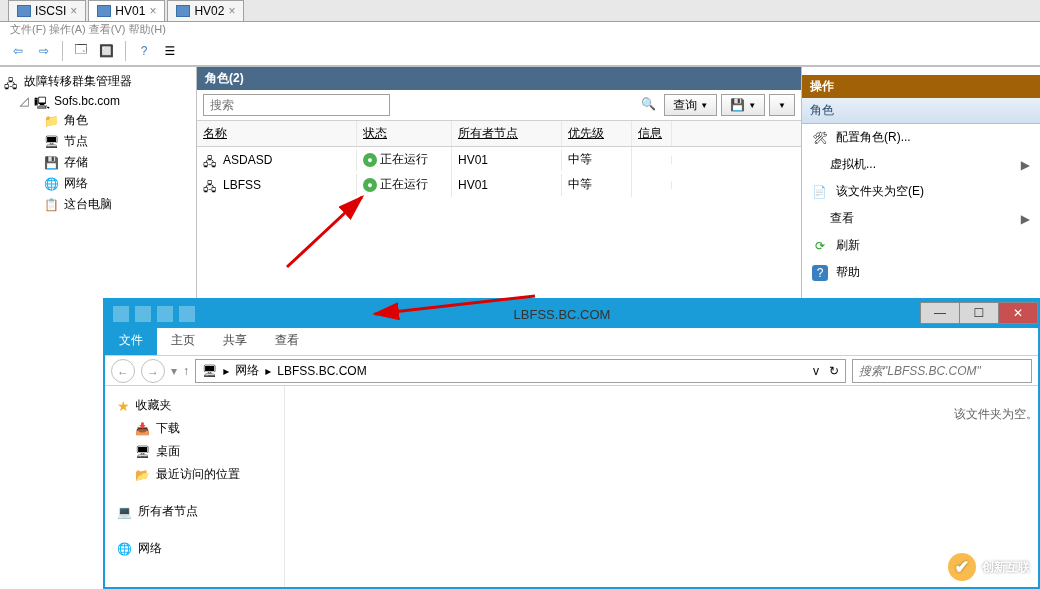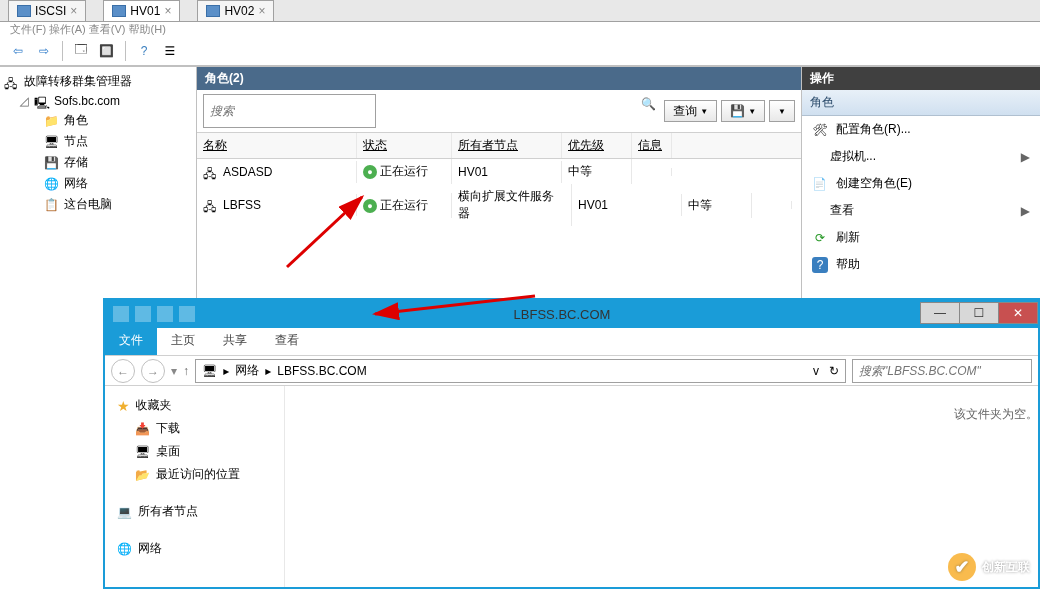--- a/index.html
+++ b/index.html
@@ -1,20 +1,20 @@
 <!DOCTYPE html>
 <html><head>
 <meta charset="utf-8">
 <style>
 * { margin: 0; padding: 0; box-sizing: border-box; font-family: "Microsoft YaHei", "SimSun", sans-serif; font-size: 12px; }
 body { background: #fff; width: 1040px; height: 589px; overflow: hidden; position: relative; }
 
 
 .top-tabs { display: flex; background: #e8e8e8; border-bottom: 1px solid #a0a0a0; height: 22px; padding-left: 8px; }
-.top-tab { display: flex; align-items: center; padding: 2px 8px; border: 1px solid #a0a0a0; border-bottom: none; margin-right: 17px; background: #f5f5f5; gap: 4px; }
+.top-tab { display: flex; align-items: center; padding: 2px 8px; border: 1px solid #a0a0a0; border-bottom: none; margin-right: 2px; background: #f5f5f5; gap: 4px; }
 .top-tab.active { background: #fff; }
 .top-tab .close { color: #888; cursor: pointer; }
 .tab-ico { width: 14px; height: 12px; background: #5a8fc8; border: 1px solid #3a6fa8; }
 
 .menubar { height: 14px; padding: 0 10px; color: #888; font-size: 11px; }
 
 
 .toolbar { display: flex; align-items: center; height: 30px; padding: 0 6px; border-bottom: 1px solid #c0c0c0; gap: 2px; }
 .tbtn { width: 24px; height: 24px; display: flex; align-items: center; justify-content: center; border: 1px solid transparent; }
 .sep { width: 1px; height: 20px; background: #c0c0c0; margin: 0 4px; }
@@ -25,34 +25,34 @@
 .tree-node { display: flex; align-items: center; padding: 2px 4px; gap: 4px; white-space: nowrap; }
 .tree-node.lv0 { padding-left: 4px; }
 .tree-node.lv1 { padding-left: 18px; }
 .tree-node.lv2 { padding-left: 44px; }
 .exp { width: 12px; text-align: center; color: #666; }
 .nico { width: 16px; height: 14px; display: inline-block; }
 
 .center-panel { flex: 1; border-right: 1px solid #c0c0c0; display: flex; flex-direction: column; position: relative; }
 .center-header { background: #4a6a8a; color: #fff; padding: 3px 8px; font-weight: bold; }
 .search-row { display: flex; padding: 4px 6px; gap: 4px; align-items: center; }
-.search-box { flex: 1; height: 34px; border: 1px solid #a0a0a0; padding: 0 8px 0 6px; font-style: italic; color: #888; position: relative; }
+.search-box { flex: 1; height: 22px; border: 1px solid #a0a0a0; padding: 0 24px 0 6px; color: #888; position: relative; }
 .mag { position: absolute; right: 4px; top: 3px; color: #5080b0; }
 .btn { height: 22px; border: 1px solid #a0a0a0; background: linear-gradient(#fff,#e8e8e8); padding: 0 8px; display: flex; align-items: center; gap: 3px; }
 .btn .dd { font-size: 8px; }
 
 .grid-head { display: flex; border-top: 1px solid #d0d0d0; border-bottom: 1px solid #d0d0d0; background: #f8f8f8; text-decoration: underline; }
 .grid-head > div, .grid-row > div { padding: 4px 6px; border-right: 1px solid #e8e8e8; overflow: hidden; }
 .col-name { width: 160px; } .col-status { width: 95px; } .col-type { width: 120px; } .col-owner { width: 110px; } .col-prio { width: 70px; } .col-info { width: 40px; }
 .grid-row { display: flex; align-items: center; }
 .grid-row .col-name { display: flex; align-items: center; gap: 4px; }
 .status-ico { width: 14px; height: 14px; border-radius: 50%; background: #4caf50; display: inline-flex; align-items: center; justify-content: center; color: #fff; font-size: 9px; margin-right: 3px; }
 
 .right-panel { width: 238px; display: flex; flex-direction: column; }
-.right-header { background: #404040; color: #fff; padding: 3px 8px; font-weight: bold; }
+.right-header { background: #a16207; color: #fff; padding: 3px 8px; font-weight: bold; margin-top: 8px; }
 .right-sub { background: linear-gradient(#e8f0f8,#d0e0f0); padding: 4px 8px; color: #2a4a6a; border-bottom: 1px solid #b0c0d0; }
 .action-item { display: flex; align-items: center; padding: 5px 10px; gap: 8px; }
 .action-item.sub { padding-left: 28px; justify-content: space-between; }
 .arrow-r { color: #666; }
 .aico { width: 16px; height: 16px; display: inline-flex; align-items: center; justify-content: center; }
 
 
 .explorer-window { position: absolute; left: 103px; top: 298px; width: 937px; height: 291px; border: 2px solid #1a9cd8; background: #fff; display: flex; flex-direction: column; }
 .exp-titlebar { height: 28px; background: #1a9cd8; display: flex; align-items: center; }
 .exp-title-icons { display: flex; gap: 6px; padding: 0 8px; }
@@ -205,21 +205,20 @@
       <div class="col-owner">HV01</div>
       <div class="col-prio">中等</div>
       <div class="col-info"></div>
     </div>
     <div class="grid-row">
       <div class="col-name">
           <span class="nico">🖧</span>
           <span>LBFSS</span>
         </div>
       <div class="col-status"><span class="status-ico">●</span><span>正在运行</span></div>
-      <div class="col-type">横向扩展文件服务器</div>
       <div class="col-owner">HV01</div>
       <div class="col-prio">中等</div>
       <div class="col-info"></div>
     </div>
 
     <svg class="arrow-annot" style="left:80px;top:120px" width="100" height="90">
       <defs>
           <marker id="ah1" markerWidth="10" markerHeight="10" refX="8" refY="3" orient="auto">
             <path d="M0,0 L0,6 L9,3 z" fill="#d00"></path>
           </marker>
@@ -234,21 +233,21 @@
     <div class="action-item">
       <span class="aico">🛠</span>
       <span>配置角色(R)...</span>
     </div>
     <div class="action-item sub">
       <span>虚拟机...</span>
       <span class="arrow-r">▶</span>
     </div>
     <div class="action-item">
       <span class="aico">📄</span>
-      <span>创建空角色(E)</span>
+      <span>该文件夹为空(E)</span>
     </div>
     <div class="action-item sub">
       <span>查看</span>
       <span class="arrow-r">▶</span>
     </div>
     <div class="action-item">
       <span class="aico" style="color:#2a9a2a">⟳</span>
       <span>刷新</span>
     </div>
     <div class="action-item">

